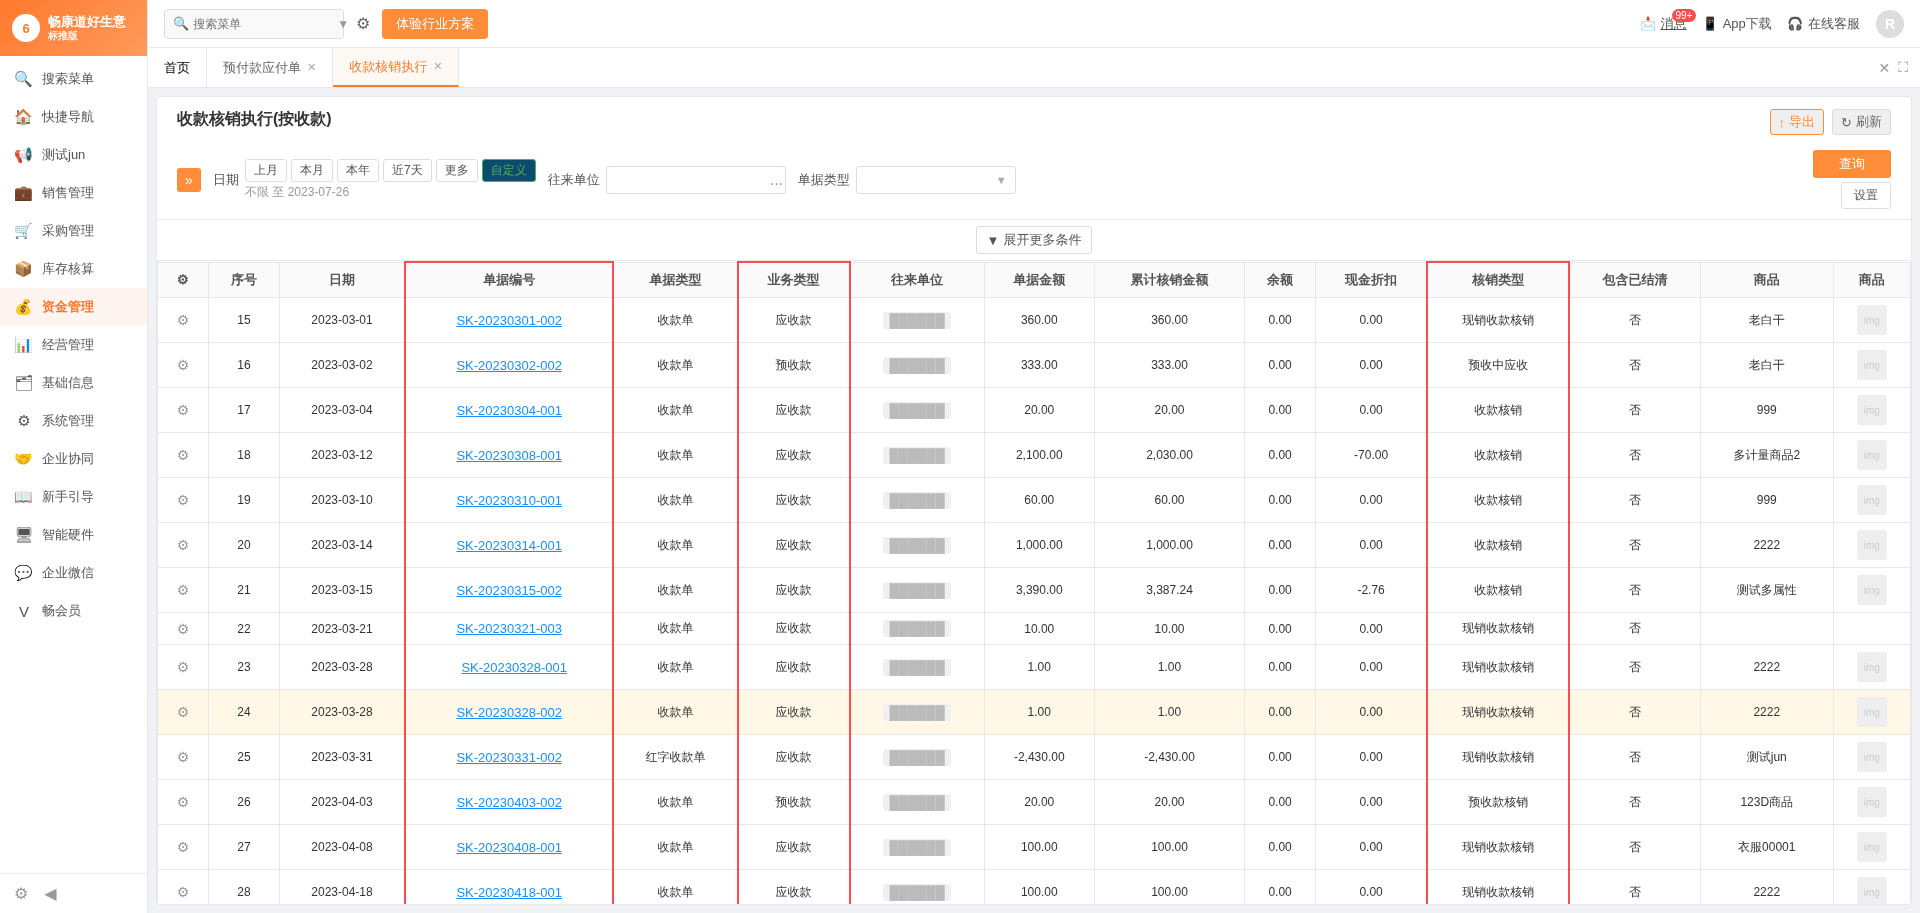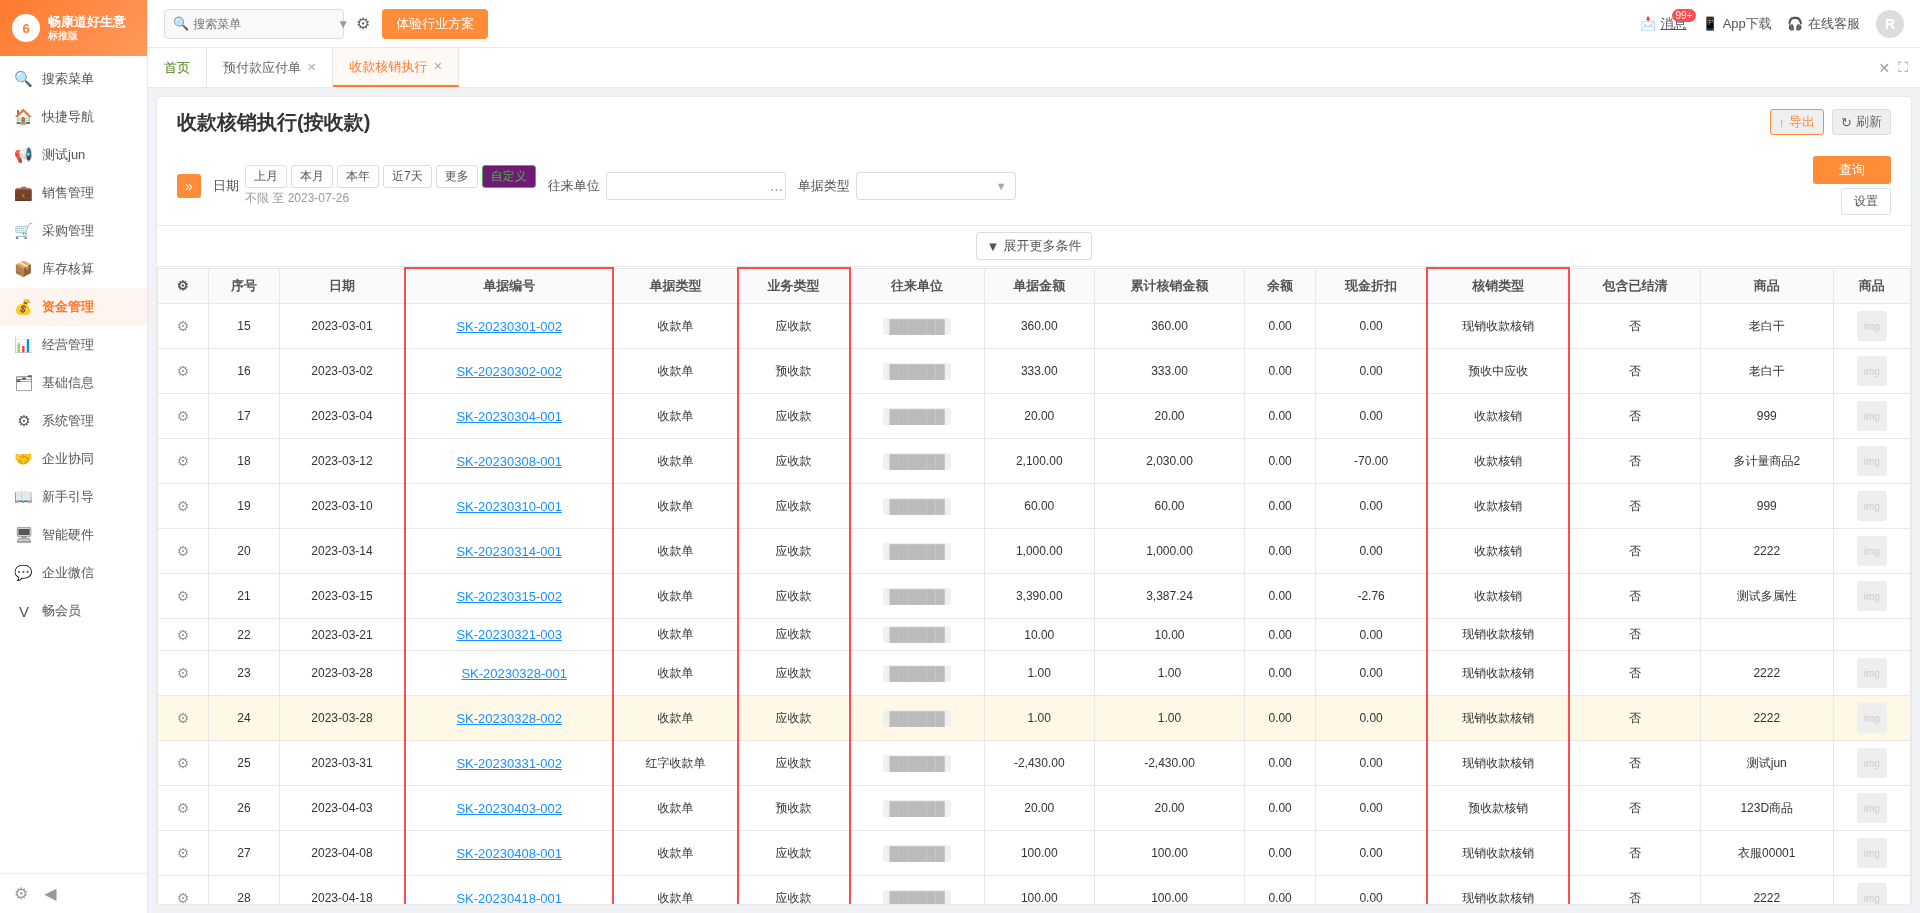--- a/index.html
+++ b/index.html
@@ -110,27 +110,27 @@
       display: flex; align-items: center;
       padding: 0 16px;
       cursor: pointer;
       color: #666;
       font-size: 13px;
       border-right: 1px solid #e8e8e8;
       gap: 6px;
     }
     .tab.active { color: #ff7a2d; border-bottom: 2px solid #ff7a2d; background: #fff9f5; }
     .tab .close-icon { color: #aaa; font-size: 11px; cursor: pointer; }
-    .tab-home { color: #4d7c0f; align-items: center; }
+    .tab-home { color: #000000; align-items: center; }
     .tabbar-actions { margin-left: auto; display: flex; align-items: center; padding: 0 12px; gap: 8px; }
     .tabbar-close-btn, .tabbar-expand-btn { font-size: 14px; color: #999; cursor: pointer; }
 
     
     .content { flex: 1; overflow: hidden; display: flex; flex-direction: column; background: #f0f2f5; }
-    .page-title { font-size: 20px; font-weight: bold; color: #333; margin-bottom: 10px; }
+    .page-title { font-size: 16px; font-weight: bold; color: #333; margin-bottom: 10px; }
     .action-btn {
       display: flex; align-items: center; gap: 4px;
       color: #ff8c38; font-size: 12px; cursor: pointer;
       border: 1px solid #ff8c38; border-radius: 3px; padding: 3px 8px;
     }
     .action-btn.ghost { border-color: #ddd; color: #666; }
 
     
     .filter-bar {
       background: #fff;
@@ -157,21 +157,21 @@
     .filter-date-btn {
       padding: 2px 8px;
       border: 1px solid #ddd;
       border-radius: 3px;
       background: #fff;
       color: #555;
       cursor: pointer;
       font-size: 12px;
     }
     .filter-date-btn.custom {
-      background: #701a75;
+      background: #0c4a6e;
       border-color: #4caf50;
       color: #4caf50;
     }
     .filter-date-range { color: #999; font-size: 12px; margin-top: 2px; }
     .filter-input-wrap {
       display: flex; align-items: center;
       border: 1px solid #ddd; border-radius: 3px;
       padding: 0 8px; height: 28px;
       background: #fff; width: 180px;
     }

